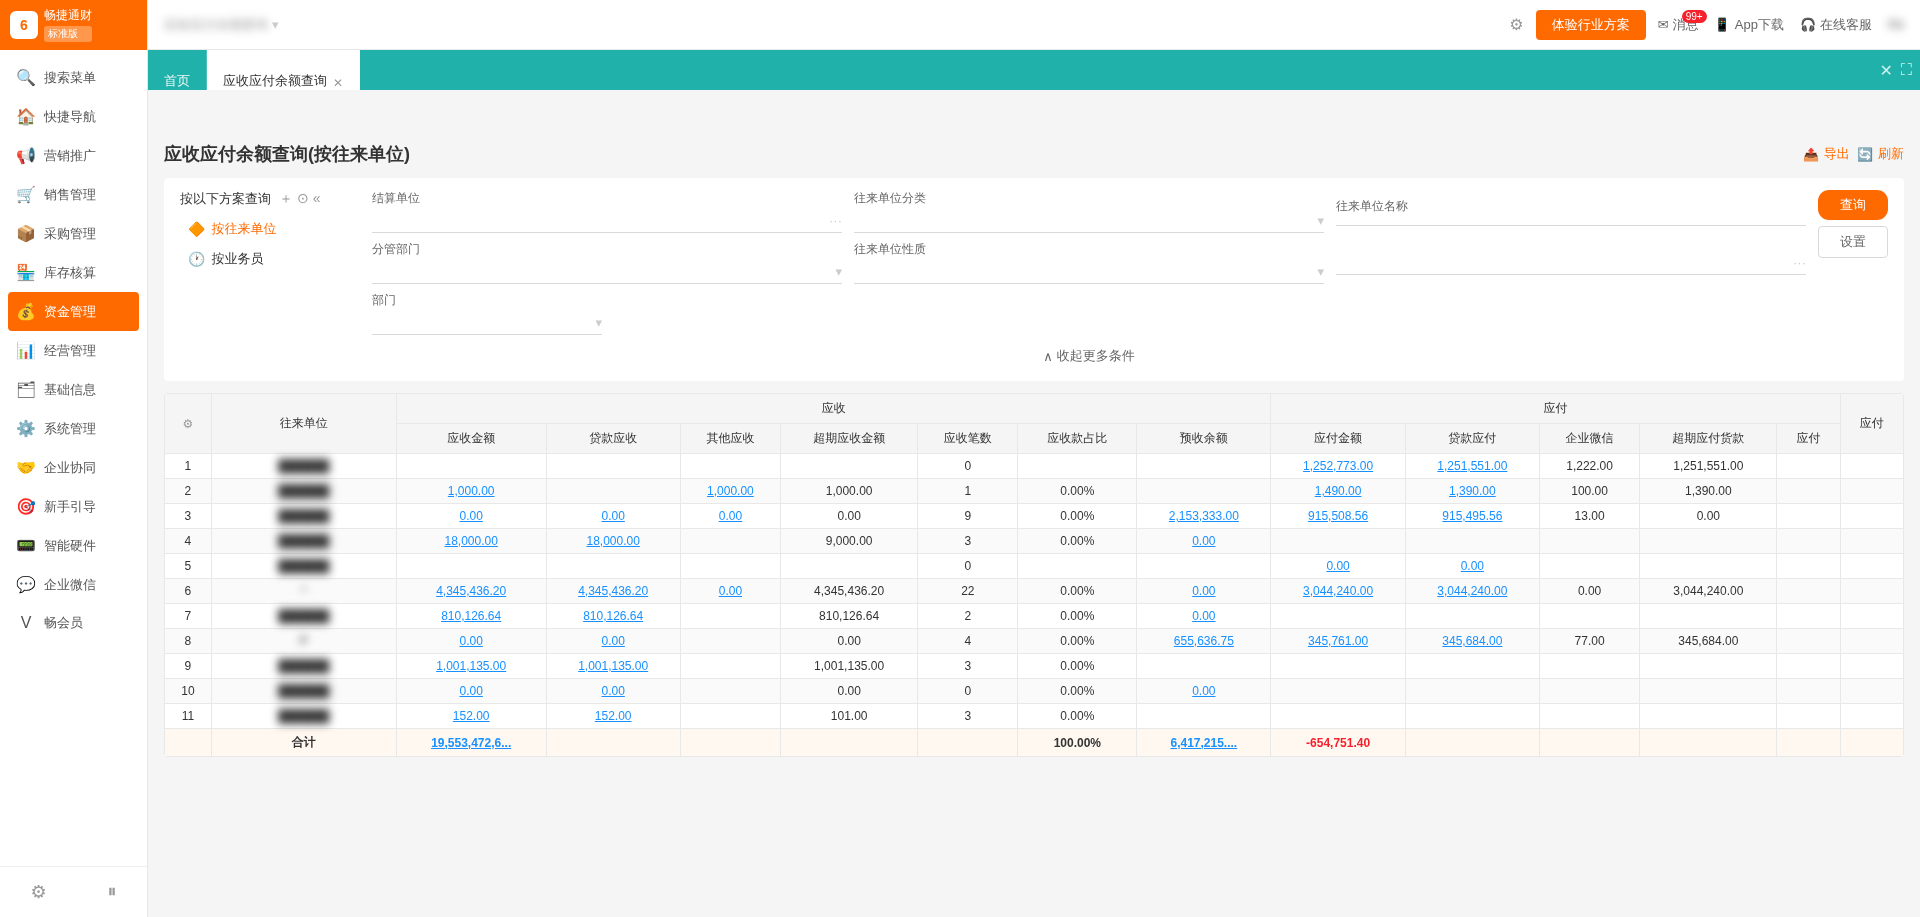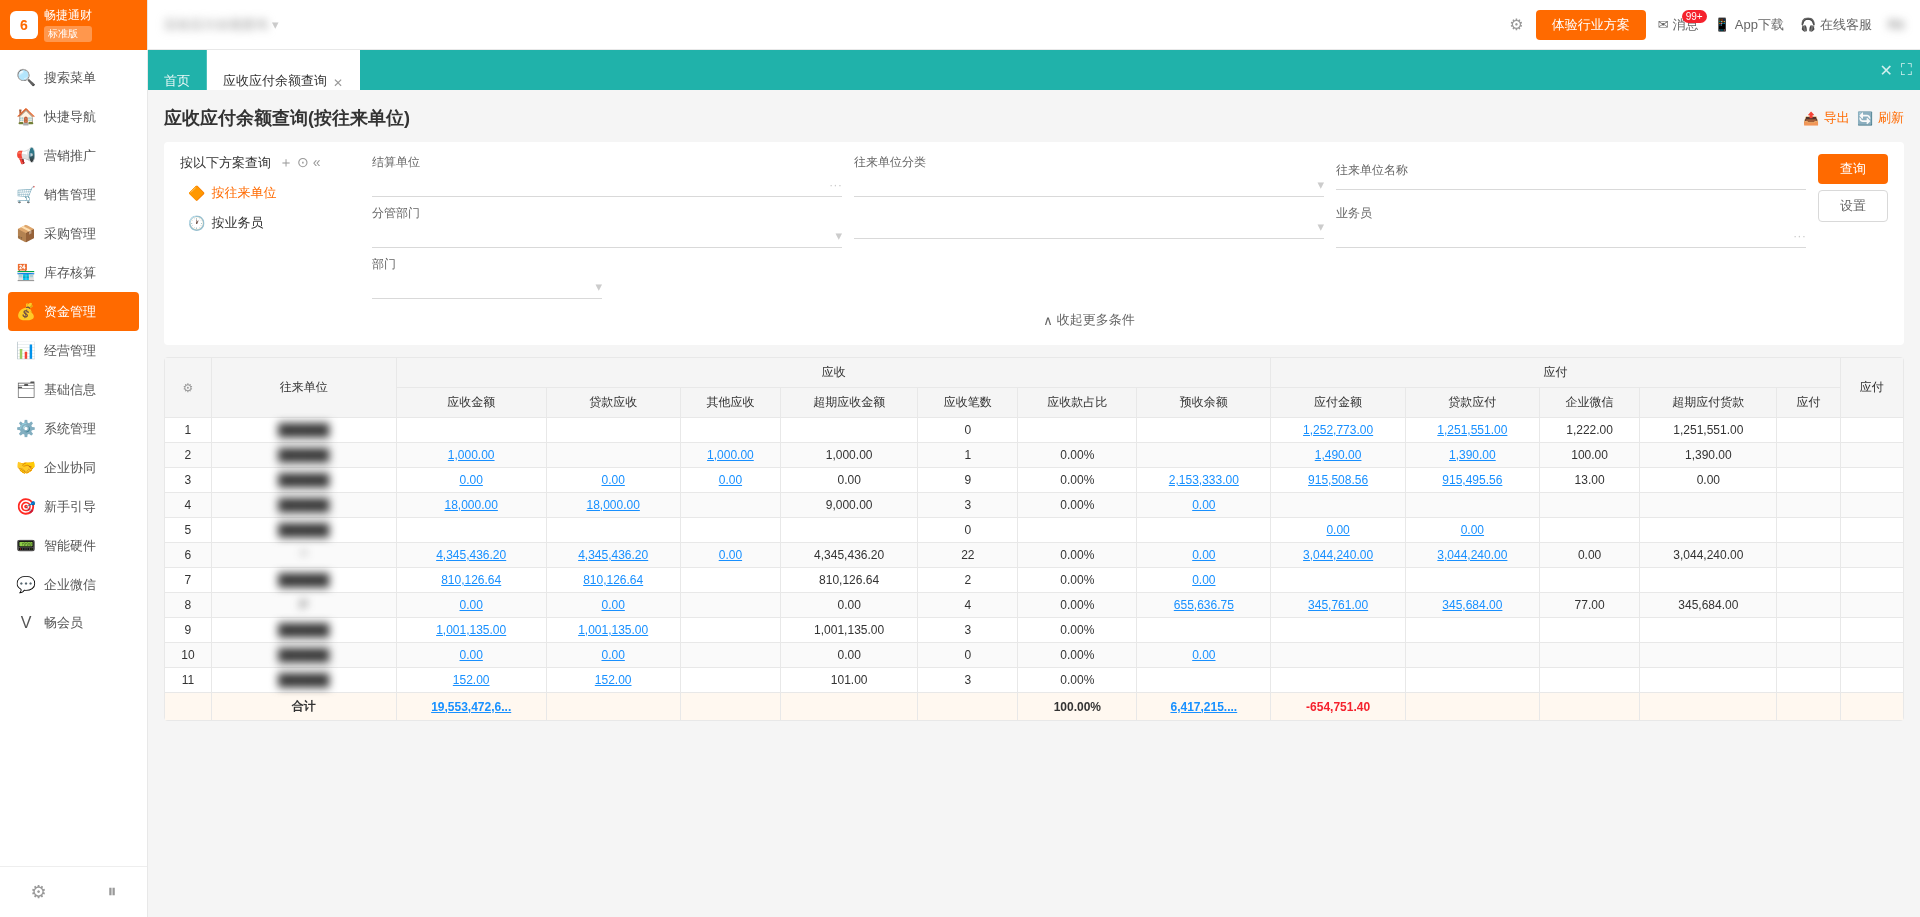--- a/index.html
+++ b/index.html
@@ -37,21 +37,21 @@
     .tabbar { height: 40px; background: #20b2aa; display: flex; align-items: stretch; flex-shrink: 0; }
     .tab { display: flex; align-items: flex-end; gap: 6px; padding: 0 16px; cursor: pointer; color: rgba(255,255,255,0.8); font-size: 13px; border-right: 1px solid rgba(255,255,255,0.2); }
     .tab.active { background: #fff; color: #333; }
     .tab-close { color: #999; font-size: 12px; cursor: pointer; }
     .tab-home { color: rgba(255,255,255,0.9); }
     .tabbar-controls { margin-left: auto; display: flex; align-items: center; padding: 0 8px; gap: 8px; }
     .tabbar-ctrl-btn { color: rgba(255,255,255,0.8); cursor: pointer; font-size: 16px; }
 
     
     .content { flex: 1; overflow: auto; background: #f5f5f5; }
-    .page { padding: 16px; }
+    .page { padding: 16px; margin-top: 36px; }
 
     
     .page-header { display: flex; align-items: center; justify-content: space-between; margin-bottom: 12px; }
     .page-title { font-size: 18px; font-weight: bold; color: #333; }
     .page-header-actions { display: flex; gap: 8px; }
     .page-header-btn { display: flex; align-items: center; gap: 4px; color: #ff6a00; cursor: pointer; font-size: 13px; }
 
     
     .filter-panel { background: #fff; border-radius: 4px; padding: 12px 16px; margin-bottom: 12px; }
     .filter-row { display: flex; align-items: center; gap: 12px; margin-bottom: 8px; }
@@ -66,21 +66,21 @@
     .filter-select { display: flex; align-items: center; justify-content: space-between; border-bottom: 1px solid #d9d9d9; padding: 4px 0; }
     .filter-select-arrow { color: #ccc; }
     .filter-sub-options { display: flex; flex-direction: column; gap: 4px; padding: 8px 0; }
     .filter-sub-item { display: flex; align-items: center; gap: 6px; padding: 4px 8px; cursor: pointer; border-radius: 3px; font-size: 13px; }
     .filter-sub-item.active { color: #ff6a00; }
     .filter-sub-item .sub-icon { font-size: 14px; }
     .collapse-more { display: flex; align-items: center; justify-content: center; gap: 4px; color: #666; cursor: pointer; font-size: 13px; padding: 4px; }
 
     
     .action-btns { display: flex; flex-direction: column; gap: 6px; width: 70px; flex-shrink: 0; }
-    .btn-query { background: #ff6a00; color: #fff; border: none; padding: 6px 0; border-radius: 4px; cursor: pointer; font-size: 13px; text-align: center; }
+    .btn-query { background: #ff6a00; color: #fff; border: none; padding: 6px 0; border-radius: 11px; cursor: pointer; font-size: 13px; text-align: center; }
     .btn-settings { background: #fff; color: #666; border: 1px solid #d9d9d9; padding: 6px 0; border-radius: 4px; cursor: pointer; font-size: 13px; text-align: center; }
 
     
     .table-container { background: #fff; border-radius: 4px; overflow: auto; }
     .data-table { width: 100%; border-collapse: collapse; font-size: 12px; }
     .data-table th { background: #f5f5f5; border: 1px solid #e8e8e8; padding: 6px 8px; text-align: center; color: #333; font-weight: normal; white-space: nowrap; }
     .data-table td { border: 1px solid #e8e8e8; padding: 5px 8px; text-align: center; color: #333; white-space: nowrap; }
     .data-table td.link { color: #1890ff; text-decoration: underline; cursor: pointer; }
     .data-table td.left { text-align: center; }
     .data-table tr:nth-child(even) { background: #fafafa; }
@@ -285,27 +285,27 @@
             </div>
             <div class="filter-row">
               <div class="filter-field">
                 <div class="filter-field-label">分管部门</div>
                 <div class="filter-select">
                   <span></span>
                   <span class="filter-select-arrow">▾</span>
                 </div>
               </div>
               <div class="filter-field">
+                <div class="filter-field-label">往来单位性质</div>
                 <div class="filter-select">
                   <span></span>
                   <span class="filter-select-arrow">▾</span>
                 </div>
               </div>
               <div class="filter-field">
-                <div class="filter-field-label">业务员</div>
                 <div class="filter-input">
                   <span></span>
                   <span class="filter-input-dots">···</span>
                 </div>
               </div>
             </div>
             <div class="filter-row">
               <div class="filter-field" style="max-width:230px;">
                 <div class="filter-field-label">部门</div>
                 <div class="filter-select">

